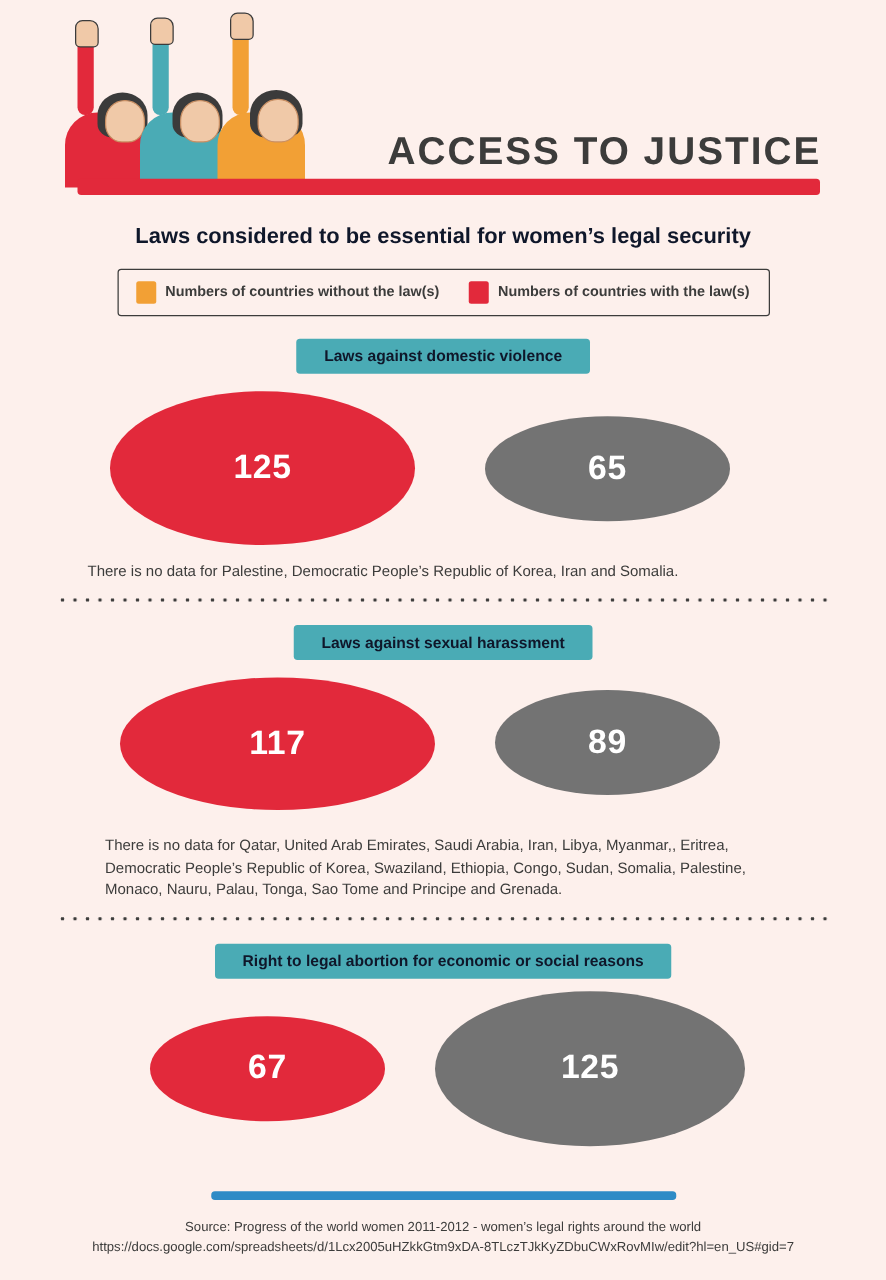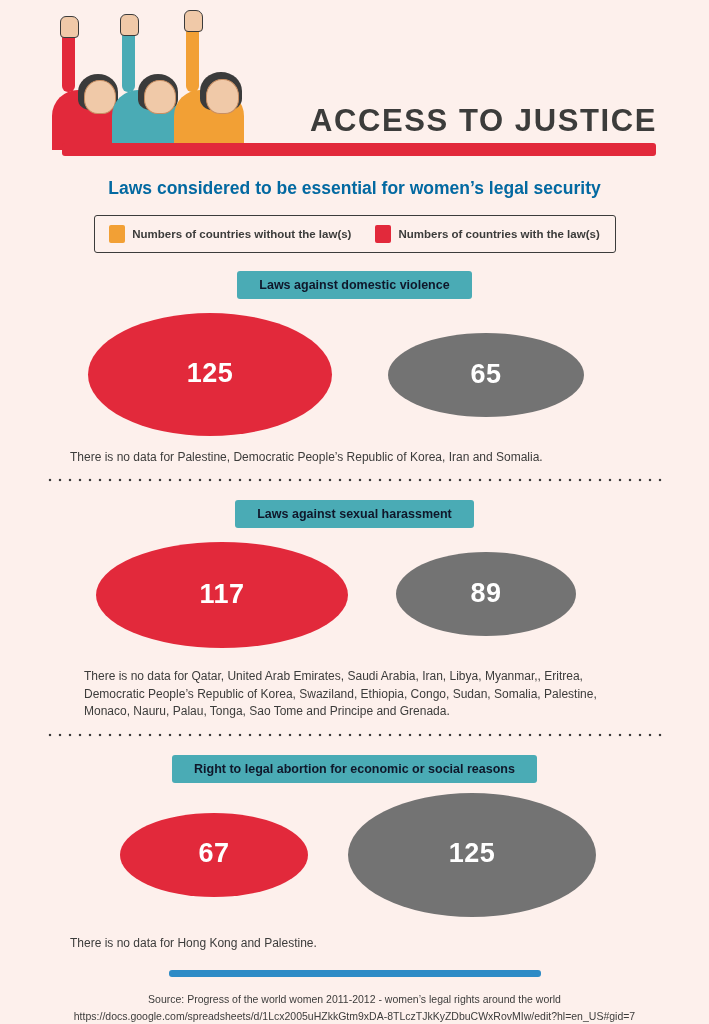--- a/index.html
+++ b/index.html
@@ -74,21 +74,21 @@
     top: 103px;
     font-size: 31px;
     letter-spacing: 1.6px;
     color: #3c3c3b;
     font-weight: bold;
   }
 
   .subtitle {
     margin: 18px 0 0 0;
     text-align: center;
-    color: #0369a1;
+    color: #0f172a;
     font-size: 17.5px;
     font-weight: bold;
   }
 
   
   .legend {
     margin: 16px auto 0 auto;
     width: 500px;
     border: 1.5px solid #3c3c3b;
     border-radius: 3px;
@@ -261,20 +261,19 @@
 <div class="section">
   <div class="section-banner">Right to legal abortion for economic or social reasons</div>
   <div class="blobs" style="height:152px;text-align:right;">
     <div class="blob red" style="left:120px; top:30px; width:188px; height:84px;">
       <span class="blob-value">67</span>
     </div>
     <div class="blob orange" style="left:348px; top:10px; width:248px; height:124px;">
       <span class="blob-value">125</span>
     </div>
   </div>
-  <div class="note">There is no data for Hong Kong and Palestine.</div>
 </div>
 
 <div class="footer-bar"></div>
 <div class="footer-text">
   <div>Source: Progress of the world women 2011-2012 - women’s legal rights around the world</div>
   <div>https://docs.google.com/spreadsheets/d/1Lcx2005uHZkkGtm9xDA-8TLczTJkKyZDbuCWxRovMIw/edit?hl=en_US#gid=7</div>
 </div>
 
 </body></html>

